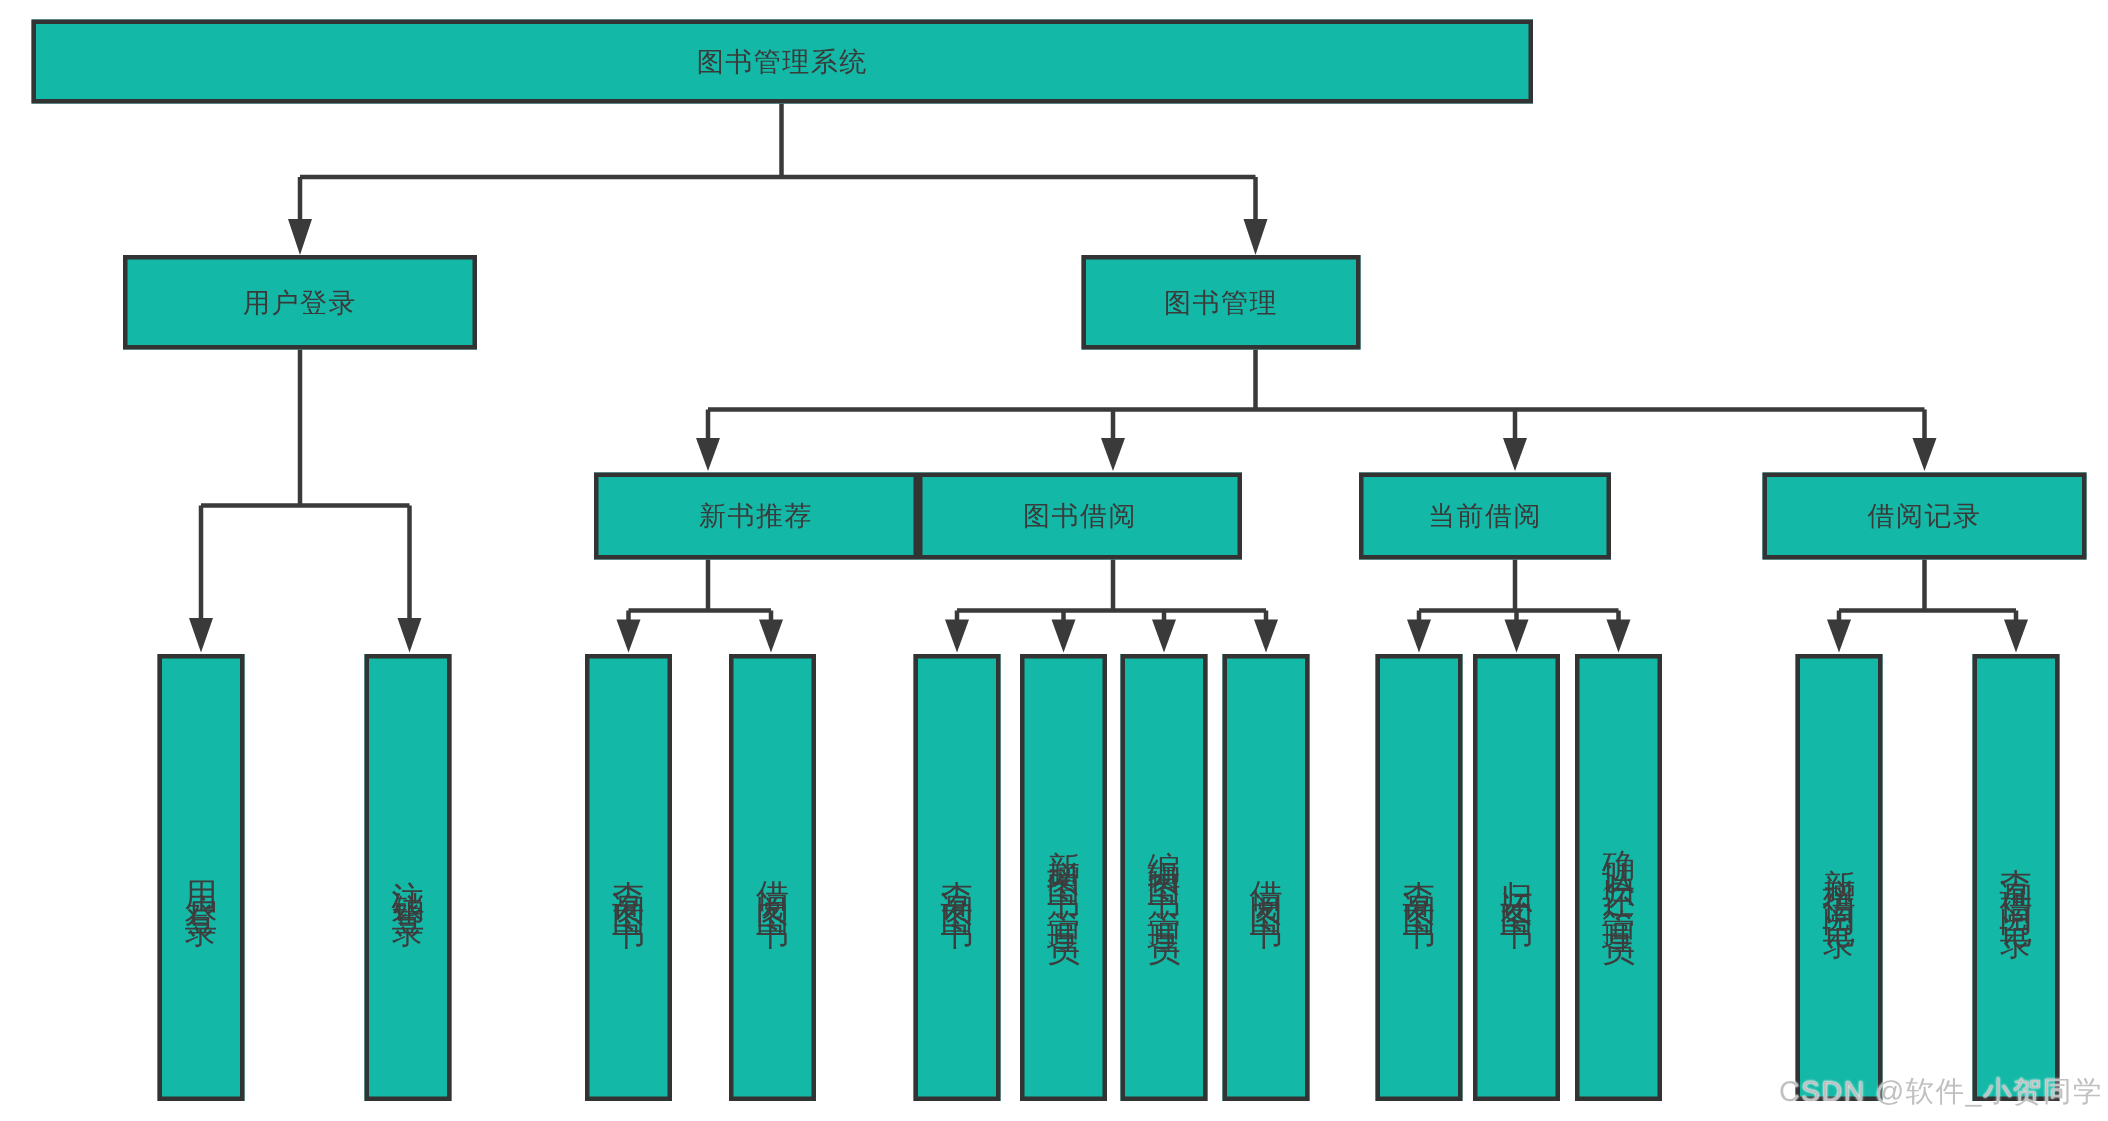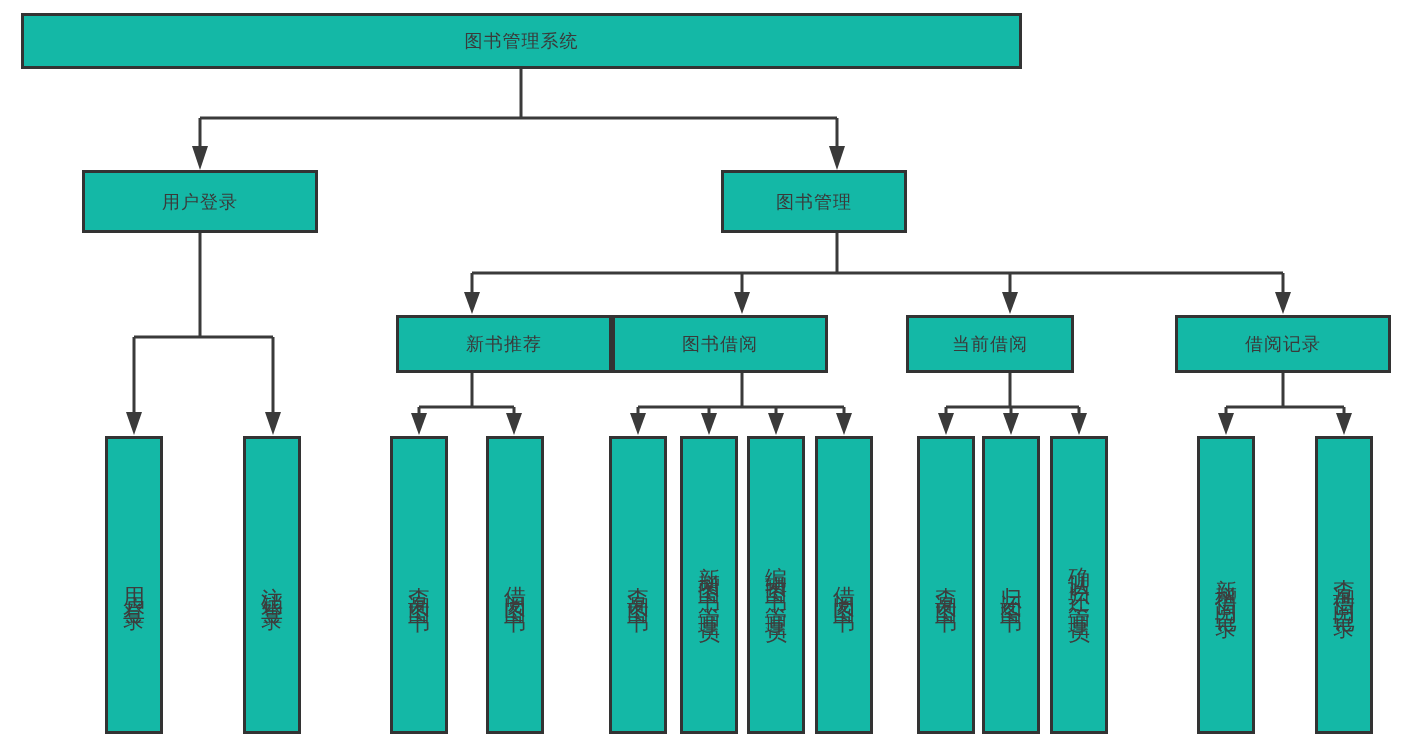--- a/index.html
+++ b/index.html
@@ -196,14 +196,15 @@
     <span class="vlabel">确认归还（管理员）</span>
   </div>
 
   <div class="node vnode leaf l-br-add">
     <span class="vlabel">新增借阅记录</span>
   </div>
   <div class="node vnode leaf l-br-query">
     <span class="vlabel">查询借阅记录</span>
   </div>
 
+  <div class="watermark">CSDN @软件_小贺同学</div>
 
 </div>
 
 </body></html>

